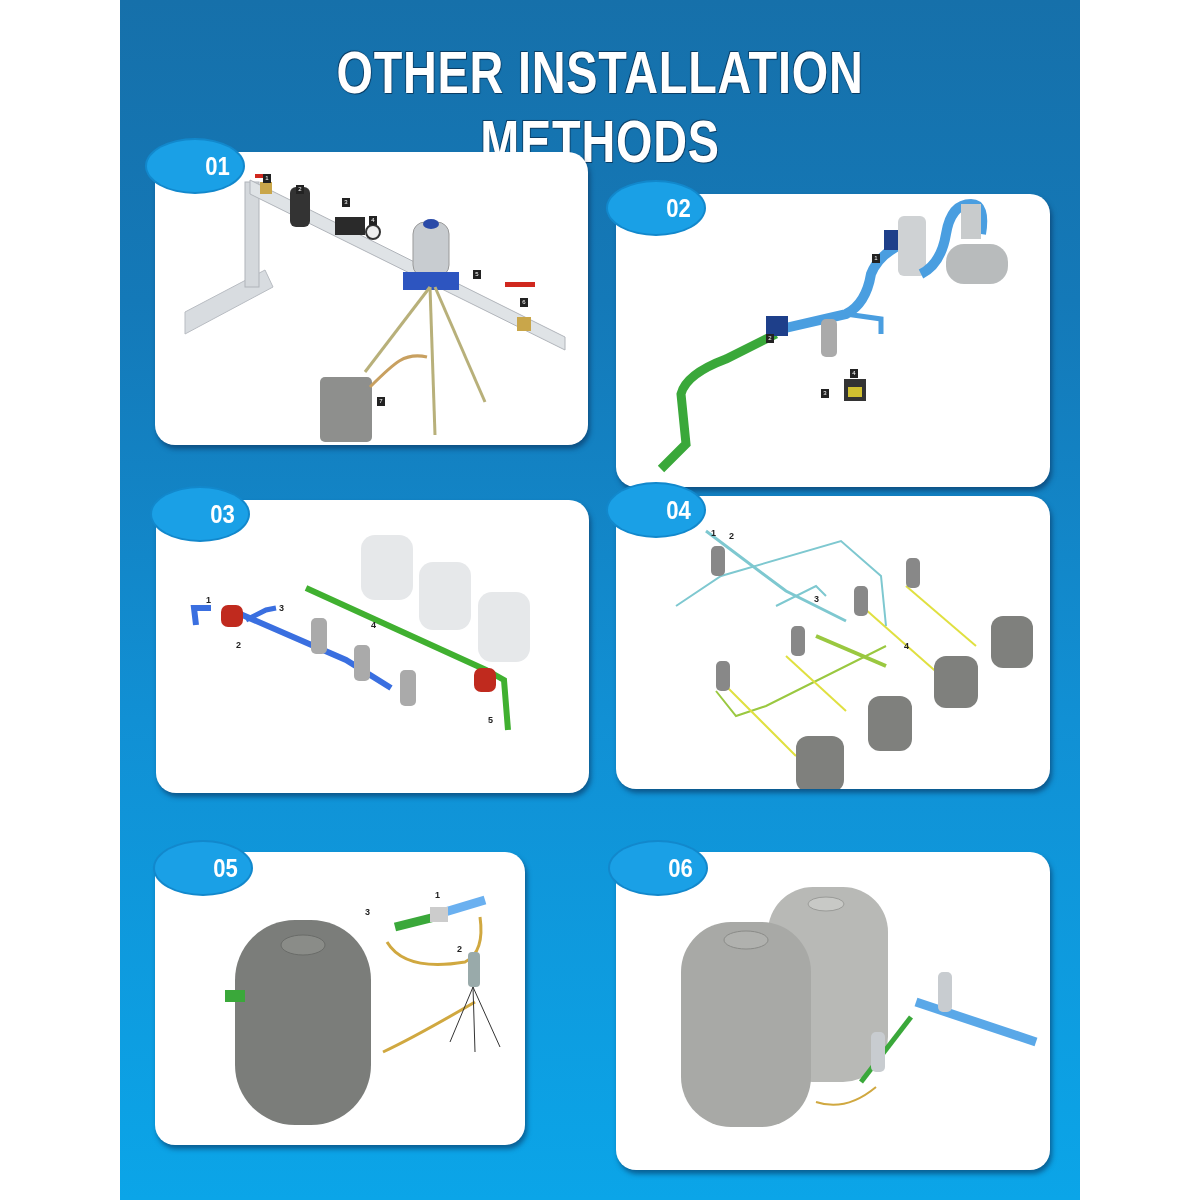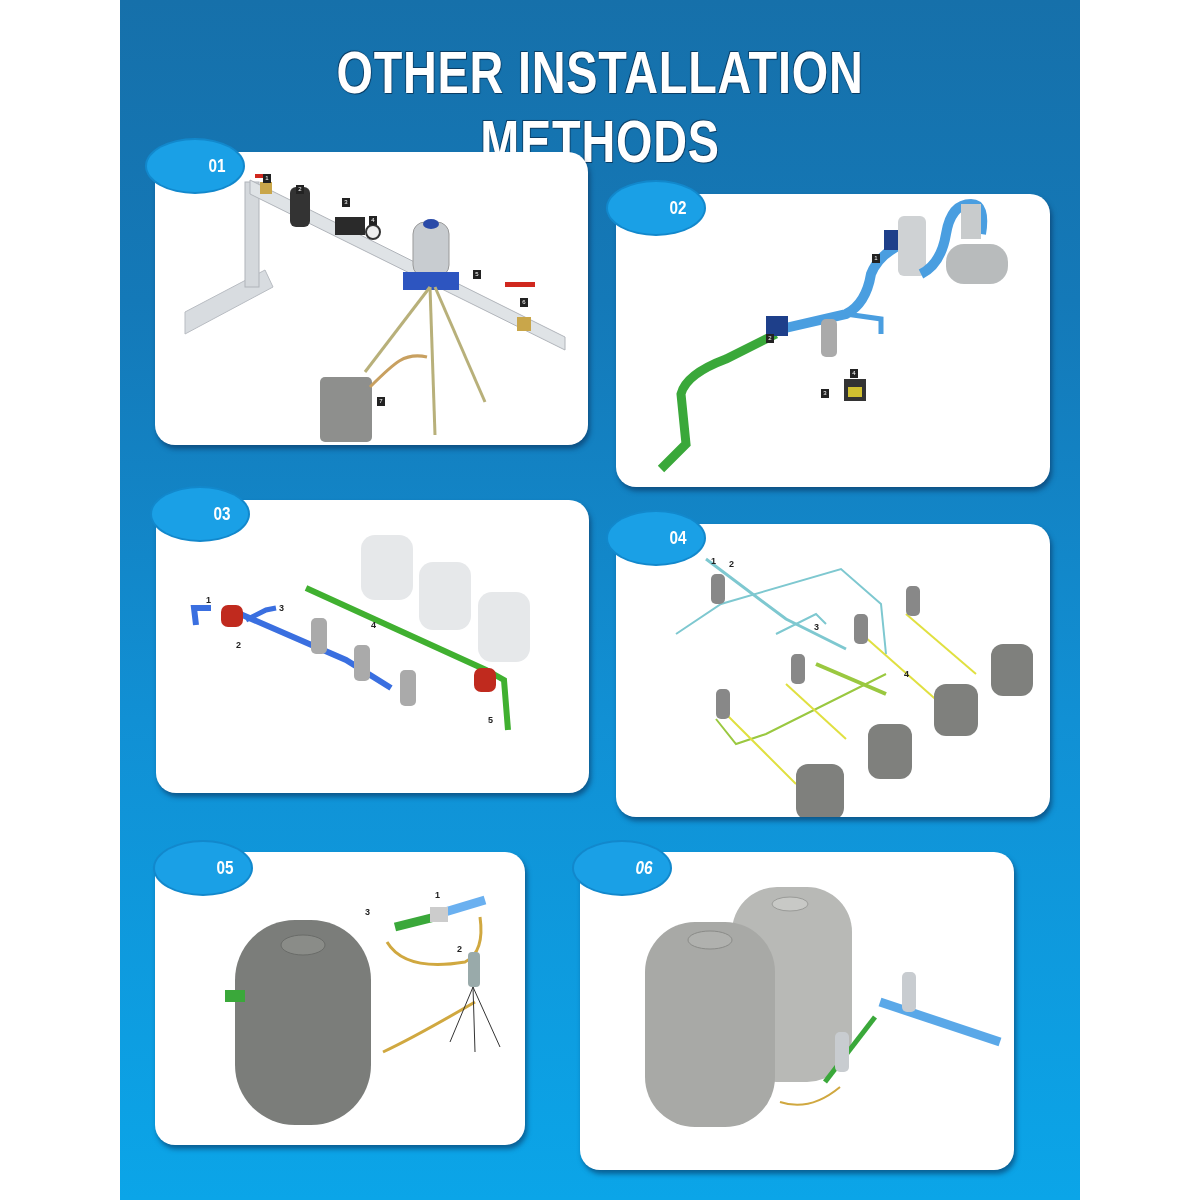--- a/index.html
+++ b/index.html
@@ -5,21 +5,21 @@
   html,body{margin:0;padding:0;background:#ffffff;}
   body{width:1200px;height:1200px;position:relative;overflow:hidden;font-family:"Liberation Sans",sans-serif;}
   .panel{position:absolute;left:120px;top:0;width:960px;height:1200px;
     background:linear-gradient(180deg,#1670aa 0%,#1479b8 25%,#1190d4 60%,#0ba5e8 100%);}
   .title{position:absolute;left:0;top:38px;width:960px;text-align:center;color:#fff;
     font-family:"Liberation Sans",sans-serif;font-weight:bold;font-size:60px;letter-spacing:1px;
     transform:scaleX(0.78);transform-origin:center;
     text-shadow:0 0 2px #0b3e66,1px 1px 0 #0b3e66,-1px -1px 0 #0b3e66;}
   .card{position:absolute;background:#fff;border-radius:20px;box-shadow:2px 4px 5px rgba(10,40,80,0.55);overflow:visible;}
   .badge{position:absolute;width:52px;height:52px;border-radius:50%;background:#1aa0e6;
-    color:#fff;font-weight:bold;font-size:18px;line-height:52px;text-align:center;
+    color:#fff;font-weight:bold;font-size:26px;line-height:52px;text-align:center;
     box-shadow:0 0 0 2px #1288cc;font-family:"Liberation Sans",sans-serif;transform:scaleX(1);padding-left:44px;}
   .badge span{display:inline-block;transform:scaleX(0.85);}
   .lbl{position:absolute;font-size:9px;color:#222;font-weight:bold;}
   .blk{position:absolute;width:8px;height:9px;background:#222;color:#fff;font-size:6px;line-height:9px;text-align:center;}
   svg{position:absolute;left:0;top:0;}
 </style>
 </head>
 <body>
 
 <div class="panel">
@@ -106,21 +106,21 @@
     <rect x="244" y="170" width="16" height="36" rx="5" fill="#aaa"></rect>
   </svg>
   <div class="badge" style="left:-4px;top:-12px;"><span>03</span></div>
   <div class="lbl" style="left:50px;top:95px;">1</div>
   <div class="lbl" style="left:80px;top:140px;">2</div>
   <div class="lbl" style="left:123px;top:103px;">3</div>
   <div class="lbl" style="left:215px;top:120px;">4</div>
   <div class="lbl" style="left:332px;top:215px;">5</div>
 </div>
 
-<div class="card" style="left:616px;top:524px;width:434px;height:293px;">
+<div class="card" style="left:616px;top:496px;width:434px;height:293px;">
   <svg width="434" height="293">
     <path d="M60,110 L105,80 L225,45 L265,80 L270,130" stroke="#7ec8d0" stroke-width="2" fill="none"></path>
     <path d="M90,35 L170,95 L230,125" stroke="#7ec8d0" stroke-width="3" fill="none"></path>
     <path d="M160,110 L200,90 L210,100" stroke="#7ec8d0" stroke-width="2" fill="none"></path>
     <path d="M200,140 L270,170" stroke="#9ac840" stroke-width="4" fill="none"></path>
     <path d="M100,195 L120,220 L150,210 L270,150" stroke="#9ac840" stroke-width="2" fill="none"></path>
     <path d="M110,190 L180,260" stroke="#e0e040" stroke-width="2" fill="none"></path>
     <path d="M170,160 L230,215" stroke="#e0e040" stroke-width="2" fill="none"></path>
     <path d="M240,105 L325,180" stroke="#e0e040" stroke-width="2" fill="none"></path>
     <path d="M290,90 L360,150" stroke="#e0e040" stroke-width="2" fill="none"></path>
@@ -155,21 +155,21 @@
     <line x1="318" y1="135" x2="295" y2="190" stroke="#333"></line>
     <line x1="318" y1="135" x2="320" y2="200" stroke="#333"></line>
     <line x1="318" y1="135" x2="345" y2="195" stroke="#333"></line>
   </svg>
   <div class="badge" style="left:0px;top:-10px;"><span>05</span></div>
   <div class="lbl" style="left:280px;top:38px;">1</div>
   <div class="lbl" style="left:302px;top:92px;">2</div>
   <div class="lbl" style="left:210px;top:55px;">3</div>
 </div>
 
-<div class="card" style="left:580px;top:852px;width:434px;height:318px;font-style:italic;">
+<div class="card" style="left:616px;top:852px;width:434px;height:318px;">
   <svg width="434" height="293">
     <rect x="152" y="35" width="120" height="195" rx="45" fill="#b8b9b6"></rect>
     <ellipse cx="210" cy="52" rx="18" ry="7" fill="#c8c9c6" stroke="#9a9b98"></ellipse>
     <rect x="65" y="70" width="130" height="205" rx="50" fill="#a8a9a6"></rect>
     <ellipse cx="130" cy="88" rx="22" ry="9" fill="#b0b1ae" stroke="#8a8b88"></ellipse>
     <path d="M300,150 L420,190" stroke="#5aa8e8" stroke-width="9"></path>
     <path d="M245,230 L295,165" stroke="#3aa83a" stroke-width="5"></path>
     <rect x="255" y="180" width="14" height="40" rx="5" fill="#c8ccd0"></rect>
     <rect x="322" y="120" width="14" height="40" rx="5" fill="#c8ccd0"></rect>
     <path d="M200,250 Q230,260 260,235" stroke="#d0a840" stroke-width="2" fill="none"></path>

